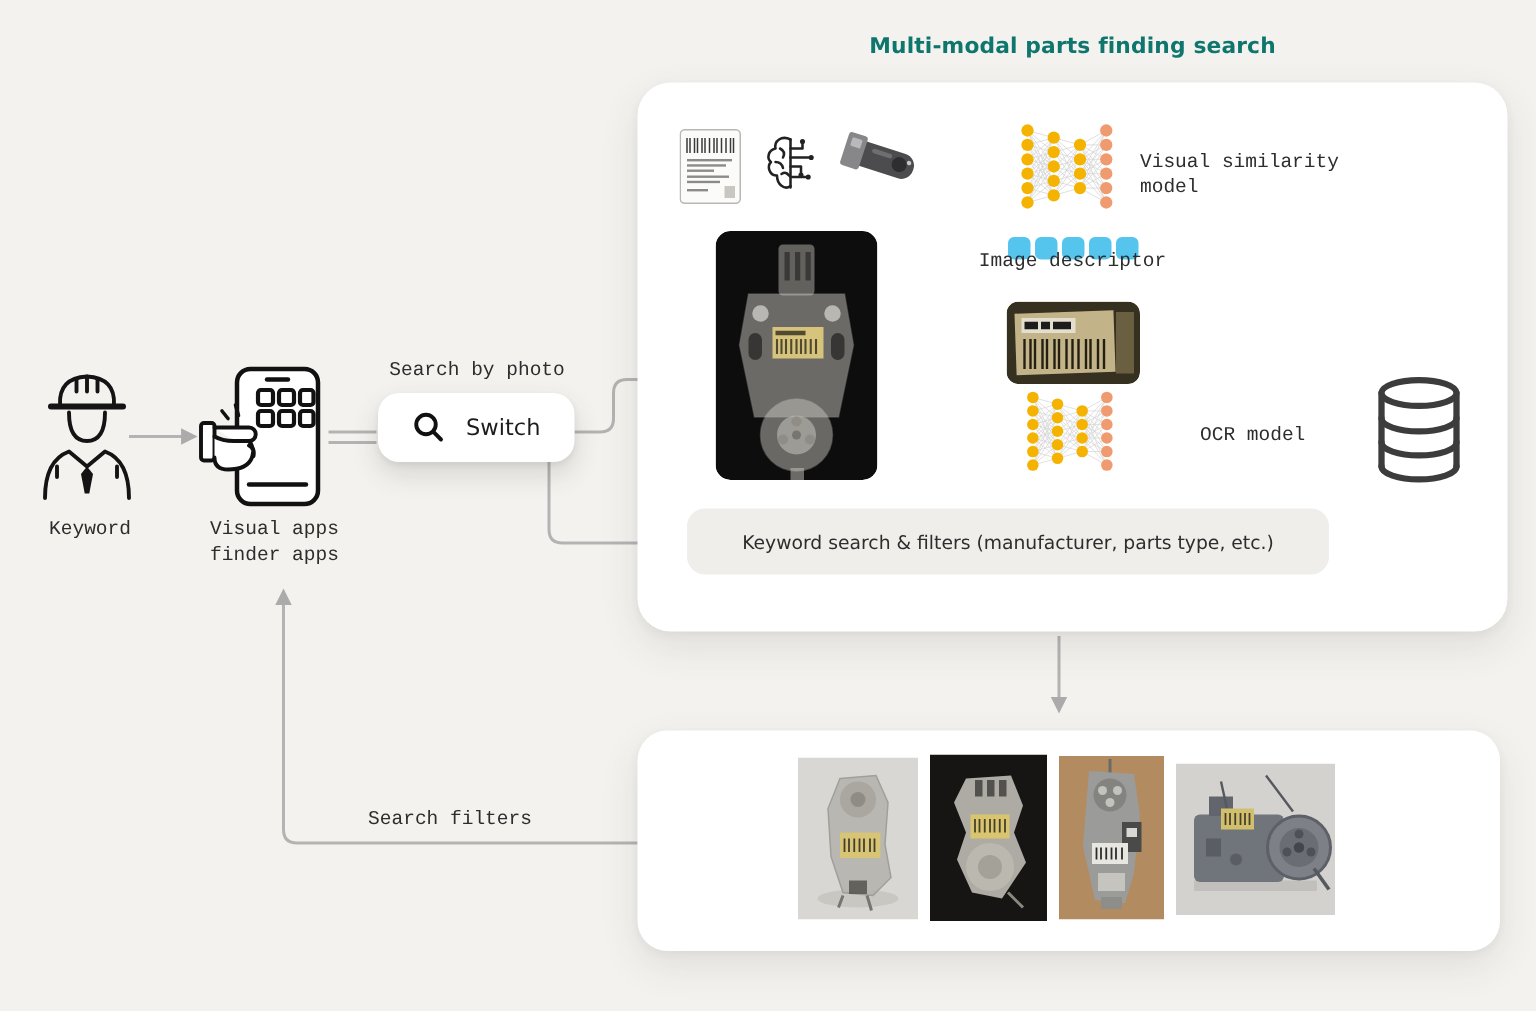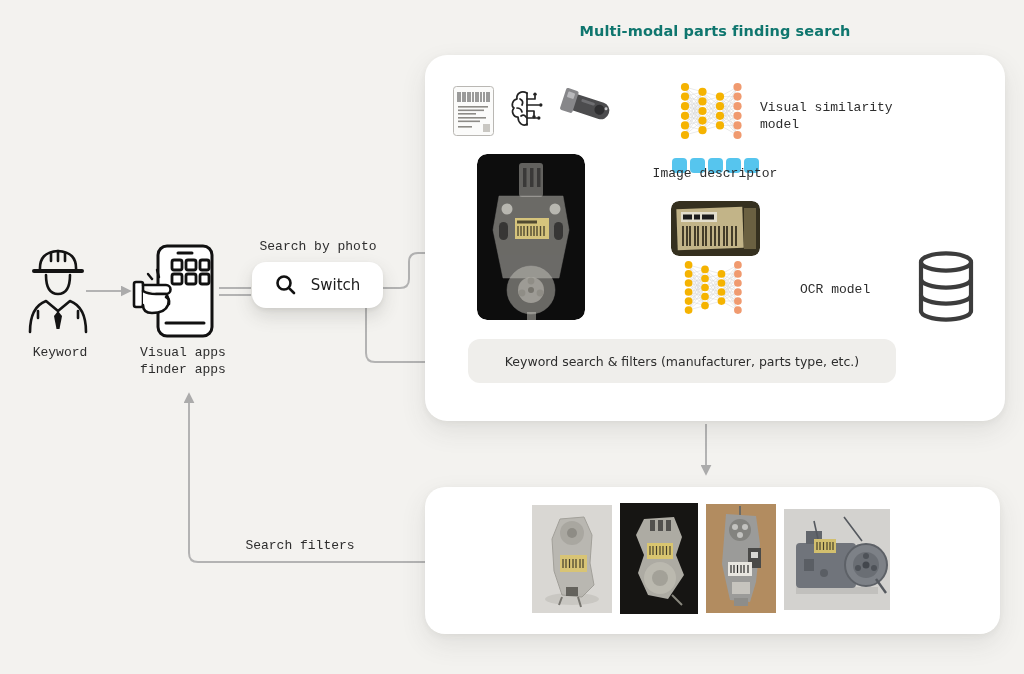--- a/index.html
+++ b/index.html
@@ -418,21 +418,21 @@
         <circle cx="59.5" cy="5" r="4.1" fill="#F09A6F"></circle>
         <circle cx="59.5" cy="14.6" r="4.1" fill="#F09A6F"></circle>
         <circle cx="59.5" cy="24.2" r="4.1" fill="#F09A6F"></circle>
         <circle cx="59.5" cy="33.8" r="4.1" fill="#F09A6F"></circle>
         <circle cx="59.5" cy="43.4" r="4.1" fill="#F09A6F"></circle>
         <circle cx="59.5" cy="53" r="4.1" fill="#F09A6F"></circle>
       </svg>
   </div>
   <div class="abs lbl" style="left:760px;top:282px;width:110px;text-align:left;margin-left:40px;">OCR model</div>
 
-  <div class="abs kbar" style="left:468px;top:339px;width:428px;height:44px;">Keyword search &amp; filters (manufacturer, parts type, etc.)</div>
+  <div class="abs kbar" style="left:458px;top:339px;width:428px;height:44px;">Keyword search &amp; filters (manufacturer, parts type, etc.)</div>
 
   <div class="abs" style="left:914px;top:250px;">
     <svg width="64" height="74" viewBox="0 0 64 74">
       <g fill="#ffffff" stroke="#3c3c3c" stroke-width="4.2" stroke-linecap="round">
         <path d="M7 12 V61"></path>
         <path d="M57 12 V61"></path>
         <path d="M7 61 A25 8.6 0 0 0 57 61" fill="none"></path>
         <path d="M7 45 A25 8.6 0 0 0 57 45" fill="none"></path>
         <path d="M7 29 A25 8.6 0 0 0 57 29" fill="none"></path>
         <ellipse cx="32" cy="12" rx="25" ry="8.6"></ellipse>

